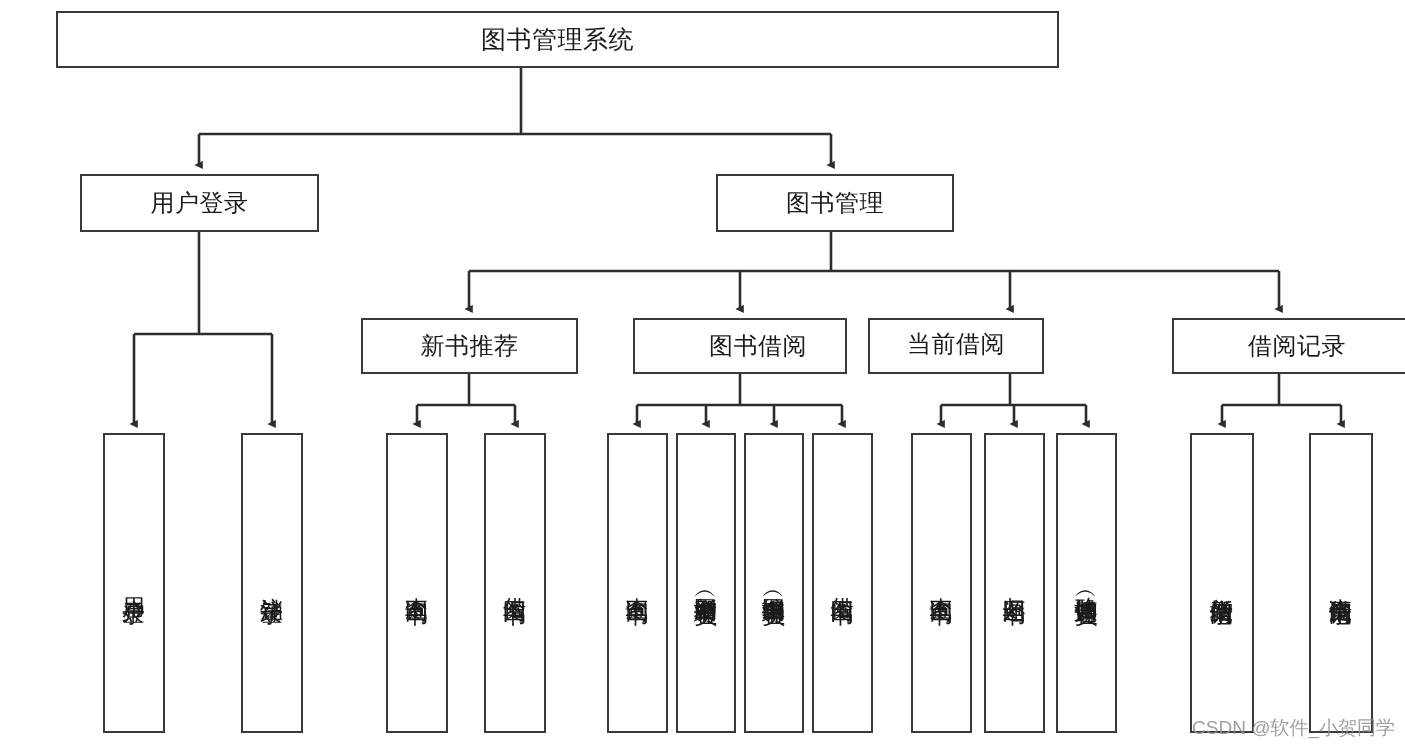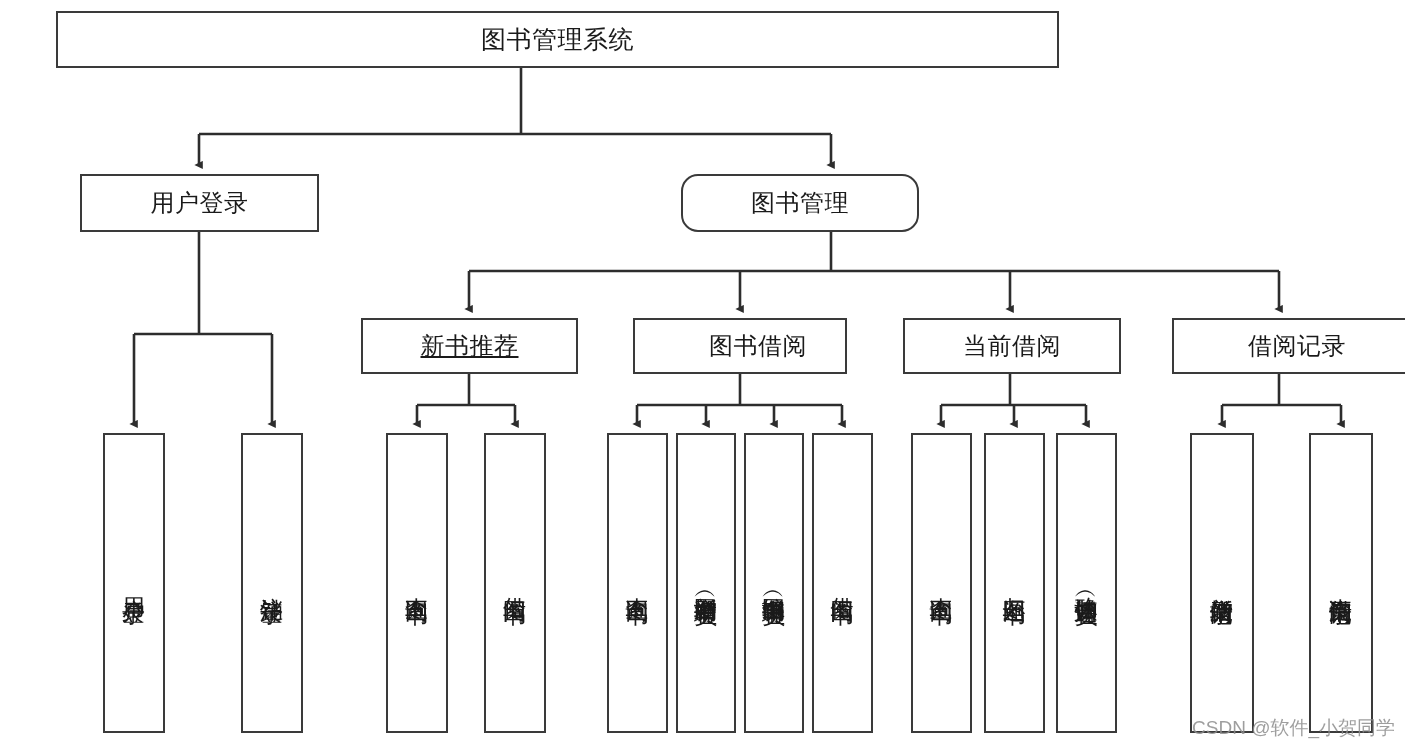--- a/index.html
+++ b/index.html
@@ -120,30 +120,30 @@
       </g>
   </svg>
 
   <div id="node-layer">
       <div class="node node-root" style="left: 20px; top: 11px; width: 1003px; height: 57px; margin-left: 36px;">
         <span class="node-label">图书管理系统</span>
       </div>
       <div class="node node-branch" style="left: 80px; top: 174px; width: 239px; height: 58px;">
         <span class="node-label">用户登录</span>
       </div>
-      <div class="node node-branch" style="left: 681px; top: 174px; width: 238px; height: 58px; border-radius: 17px;">
+      <div class="node node-branch" style="left: 716px; top: 174px; width: 238px; height: 58px;">
         <span class="node-label">图书管理</span>
       </div>
-      <div class="node node-branch" style="left: 361px; top: 318px; width: 217px; height: 56px; text-decoration: underline;">
+      <div class="node node-branch" style="left: 361px; top: 318px; width: 217px; height: 56px;">
         <span class="node-label">新书推荐</span>
       </div>
       <div class="node node-branch" style="left: 633px; top: 318px; width: 214px; height: 56px; padding-left: 36px;">
         <span class="node-label">图书借阅</span>
       </div>
-      <div class="node node-branch" style="left: 903px; top: 318px; width: 218px; height: 56px;">
+      <div class="node node-branch" style="left: 868px; top: 318px; width: 176px; height: 56px; font-family: Liberation Mono, monospace;">
         <span class="node-label">当前借阅</span>
       </div>
       <div class="node node-branch" style="left: 1172px; top: 318px; width: 250px; height: 56px;">
         <span class="node-label">借阅记录</span>
       </div>
       <div class="node node-leaf" style="left: 103px; top: 433px; width: 62px; height: 300px;">
         <span class="node-label">用户登录</span>
       </div>
       <div class="node node-leaf" style="left: 241px; top: 433px; width: 62px; height: 300px;">
         <span class="node-label">注销登录</span>

